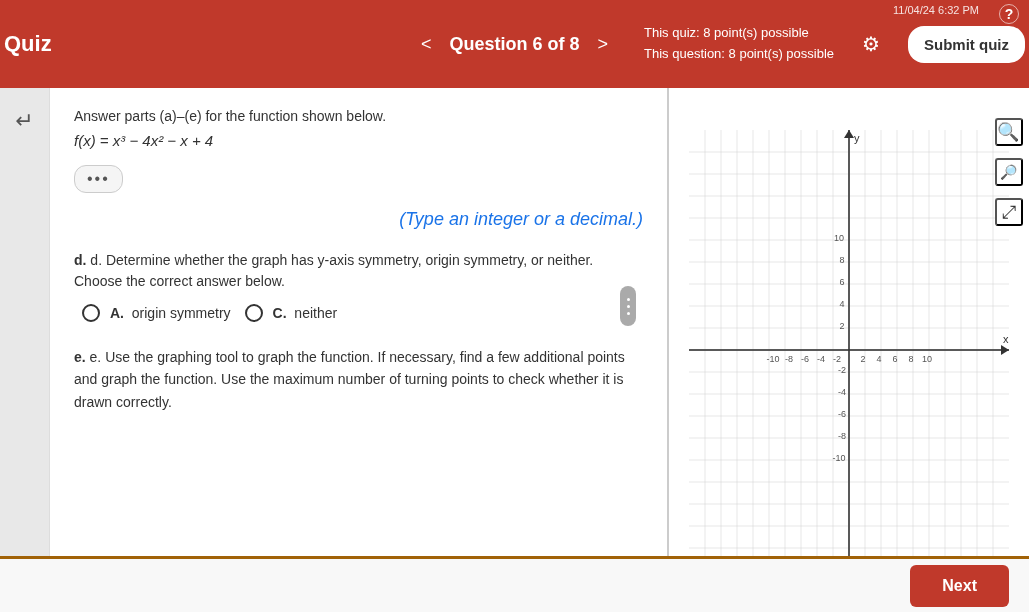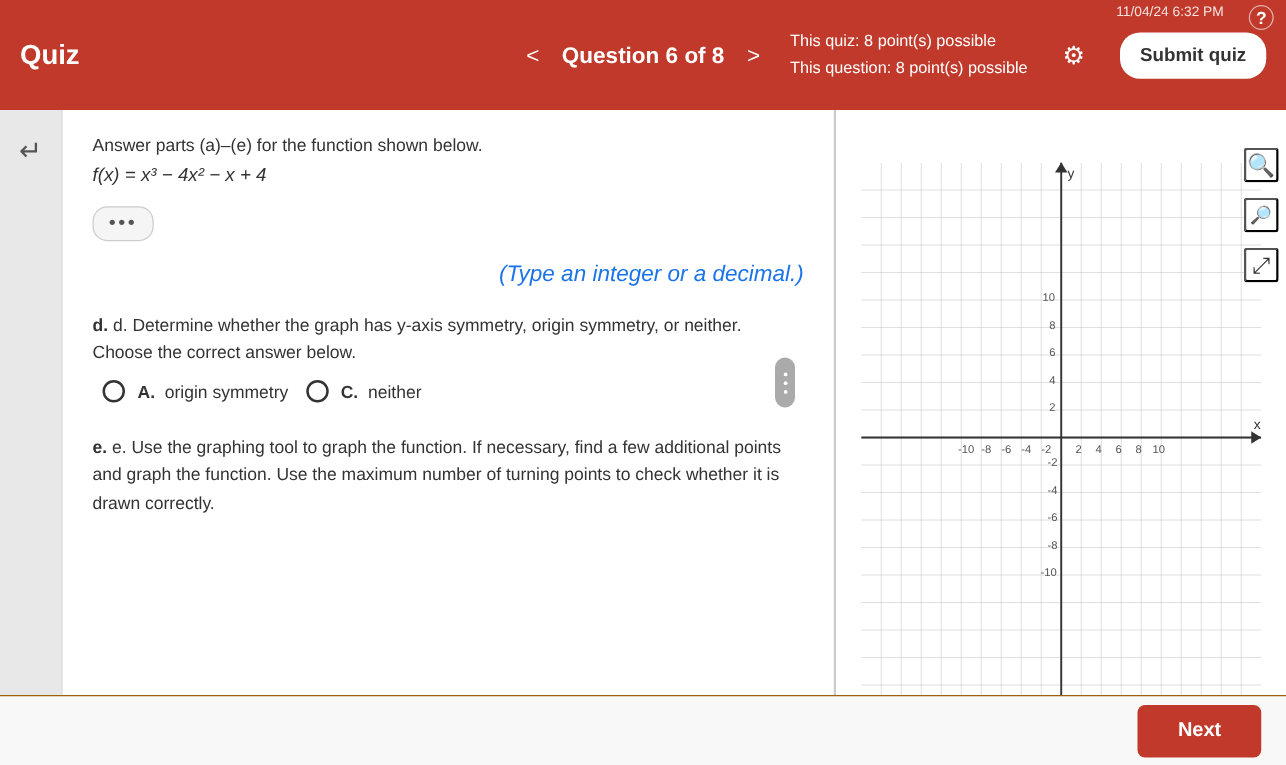--- a/index.html
+++ b/index.html
@@ -13,21 +13,21 @@
     }
 
     
     .top-bar {
       width: 100%;
       height: 88px;
       background: #c0392b;
       display: flex;
       align-items: center;
       justify-content: space-between;
-      padding: 0 16px;
+      padding: 0 4px;
       position: relative;
     }
     .quiz-title {
       color: white;
       font-size: 22px;
       font-weight: bold;
       min-width: 80px;
     }
     .question-nav {
       display: flex;
@@ -254,21 +254,21 @@
     }
 
     
     .bottom-bar {
       position: absolute;
       bottom: 0;
       right: 0;
       width: 100%;
       height: 56px;
       background: #f8f8f8;
-      border-top: 1px solid #a16207;
+      border-top: 3px solid #a16207;
       display: flex;
       align-items: center;
       justify-content: flex-end;
       padding-right: 20px;
     }
     .next-btn {
       background: #c0392b;
       color: white;
       border: none;
       border-radius: 6px;

